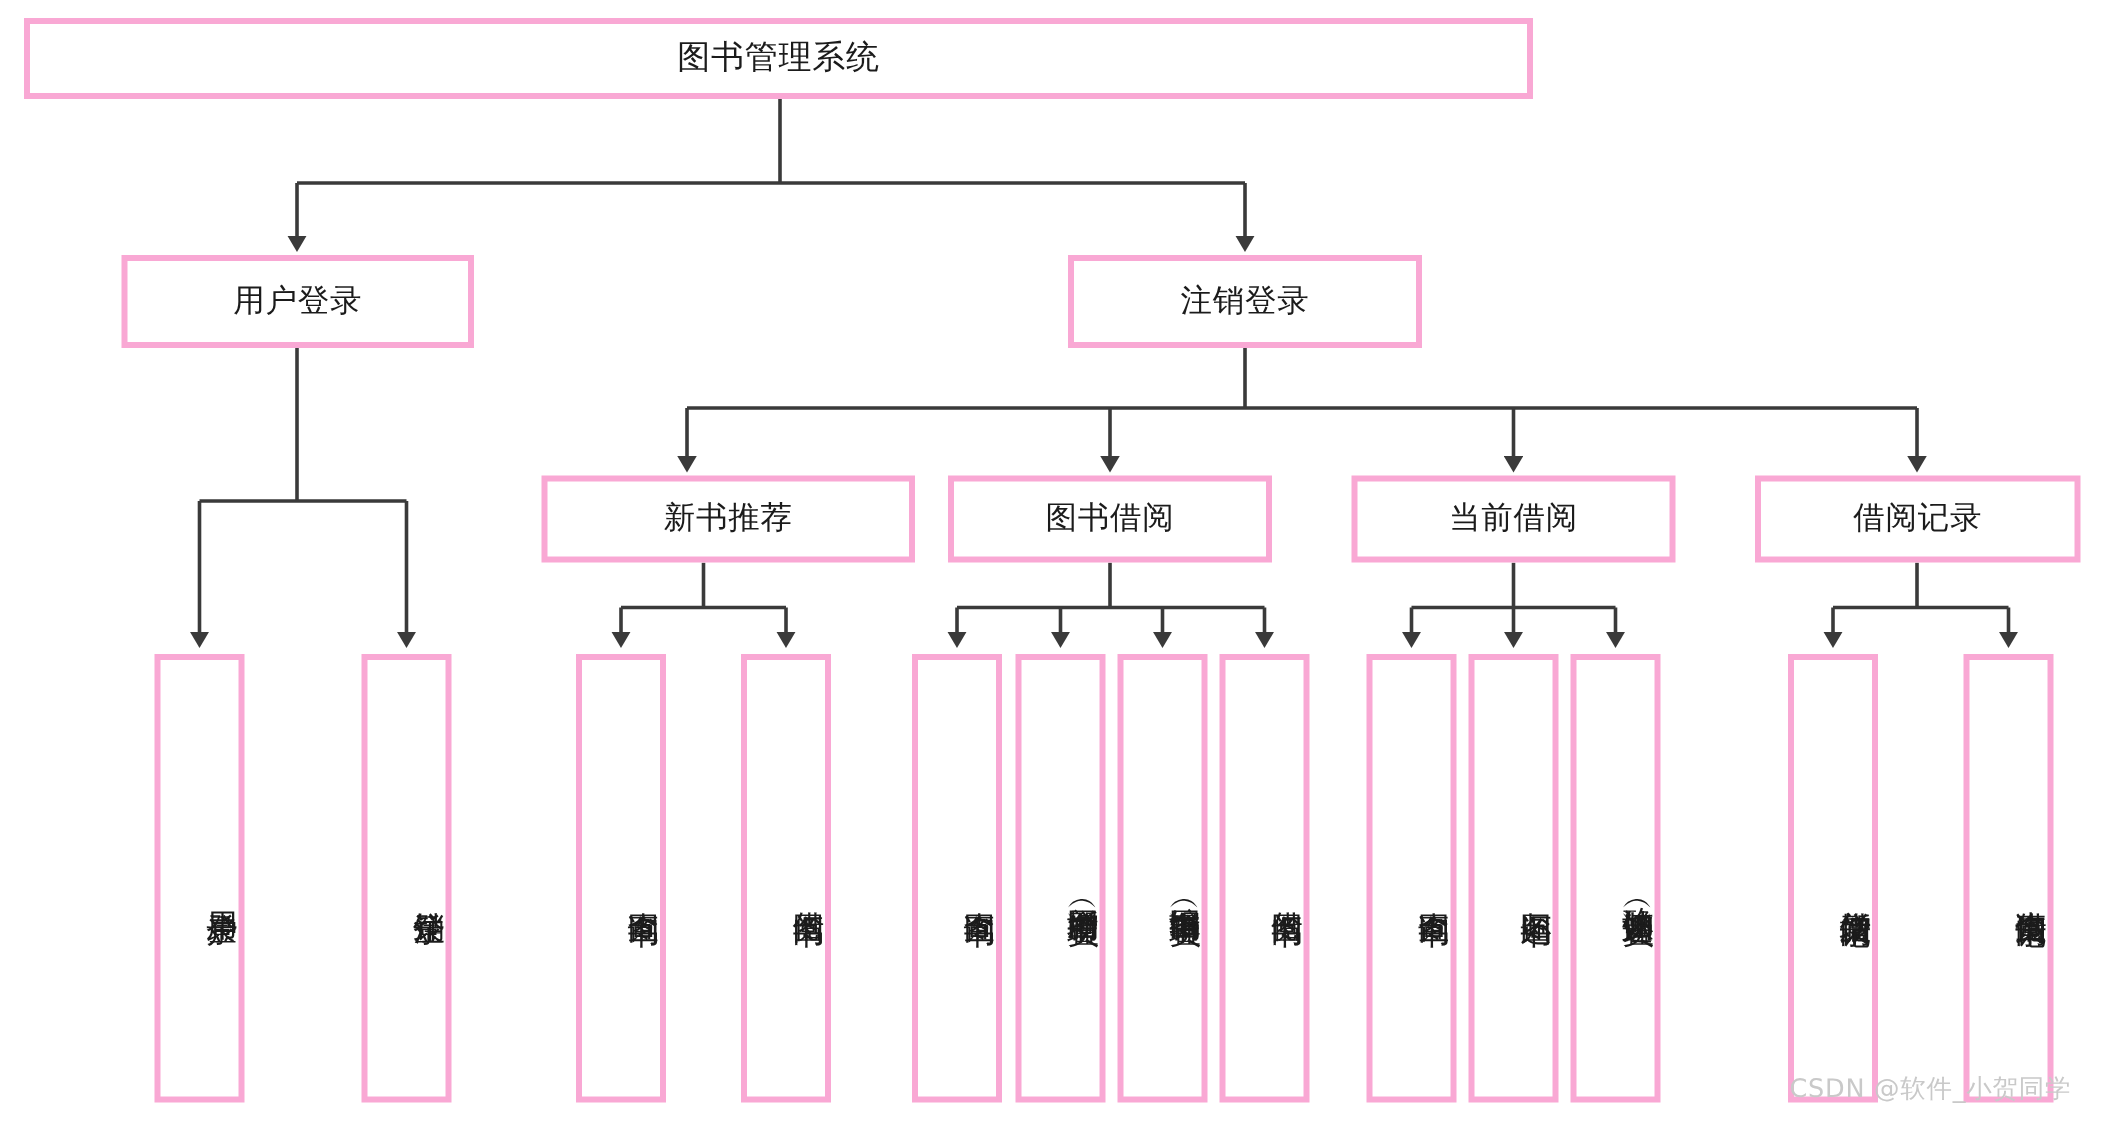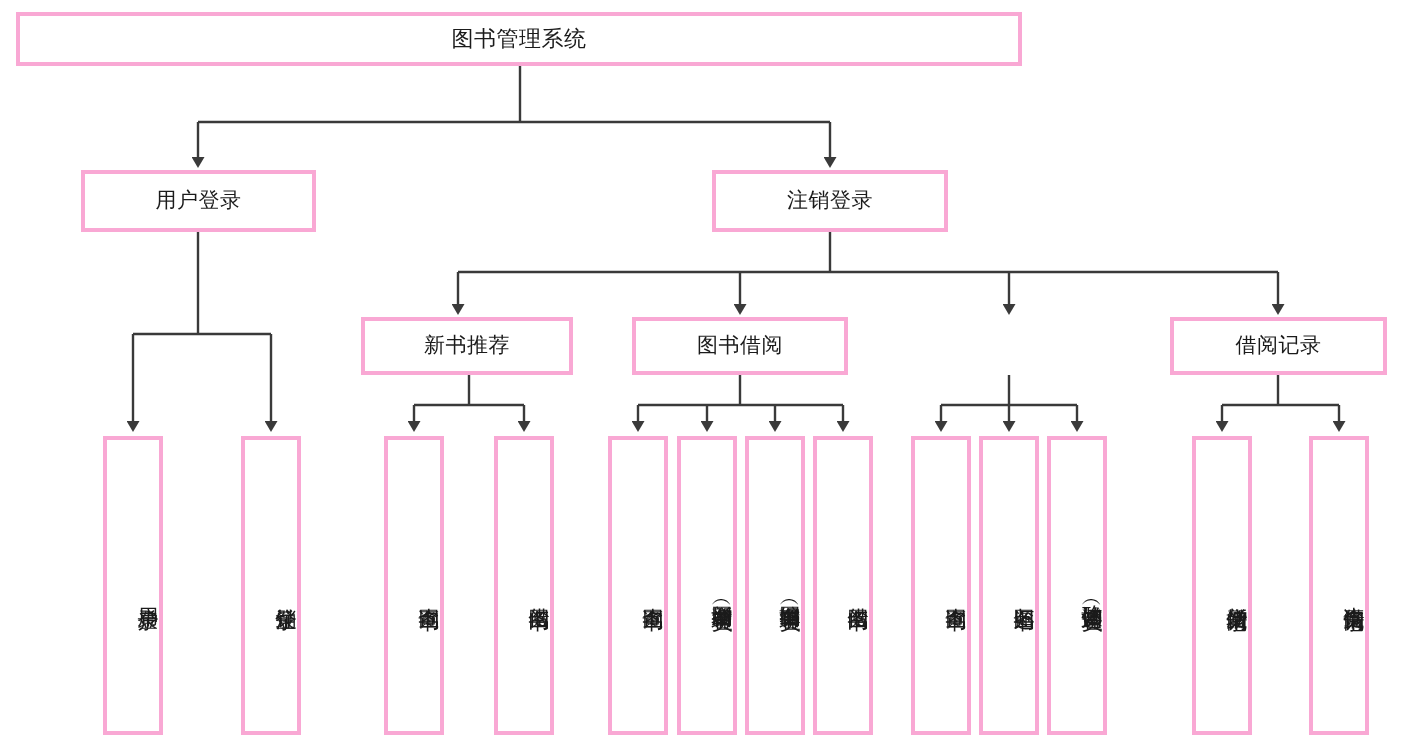--- a/index.html
+++ b/index.html
@@ -128,25 +128,28 @@
     <span>图书管理系统</span>
   </div>
 
   <div class="node h" style="left:81px; top:170px; width:235px; height:62px;">
     <span>用户登录</span>
   </div>
   <div class="node h" style="left:712px; top:170px; width:236px; height:62px;">
     <span>注销登录</span>
   </div>
 
-  <div class="node h" style="left:361px; top:317px; width:212px; height:58px;">
+  <div class="node h" style="left:361px; top:317px; width:249px; height:58px;">
     <span>新书推荐</span>
   </div>
   <div class="node h" style="left:632px; top:317px; width:216px; height:58px;">
     <span>图书借阅</span>
+  </div>
+  <div class="node h" style="left:901px; top:317px; width:216px; height:58px;">
+    <span>当前借阅</span>
   </div>
   <div class="node h" style="left:1170px; top:317px; width:217px; height:58px;">
     <span>借阅记录</span>
   </div>
 
   <div class="node v" style="left:103px; top:436px; width:60px; height:299px;">
     <span class="vtext">用户登录</span>
   </div>
   <div class="node v" style="left:241px; top:436px; width:60px; height:299px;">
     <span class="vtext">注销登录</span>
@@ -182,14 +185,15 @@
     <span class="vtext">确认归还（管理员）</span>
   </div>
 
   <div class="node v" style="left:1192px; top:436px; width:60px; height:299px;">
     <span class="vtext">新增借阅记录</span>
   </div>
   <div class="node v" style="left:1309px; top:436px; width:60px; height:299px;">
     <span class="vtext">查询借阅记录</span>
   </div>
 
+  <div class="watermark" style="left:1193px; top:714px;">CSDN @软件_小贺同学</div>
 
 </div>
 
 </body></html>

